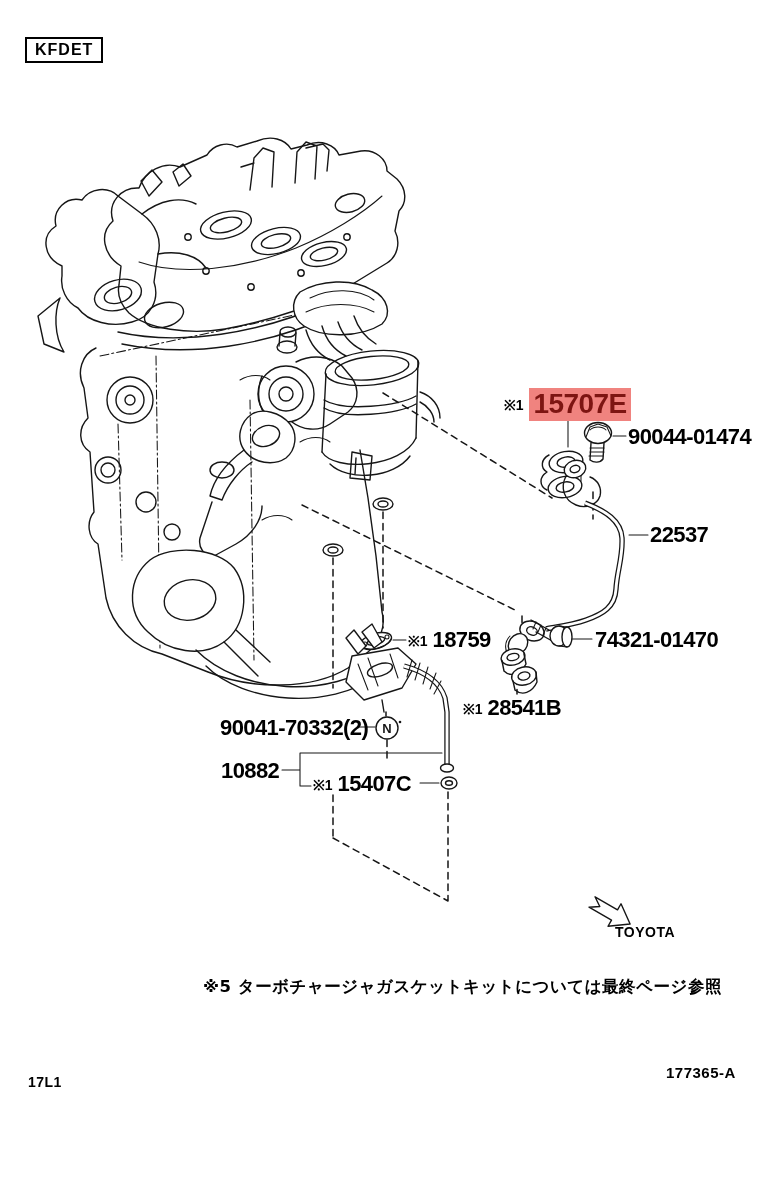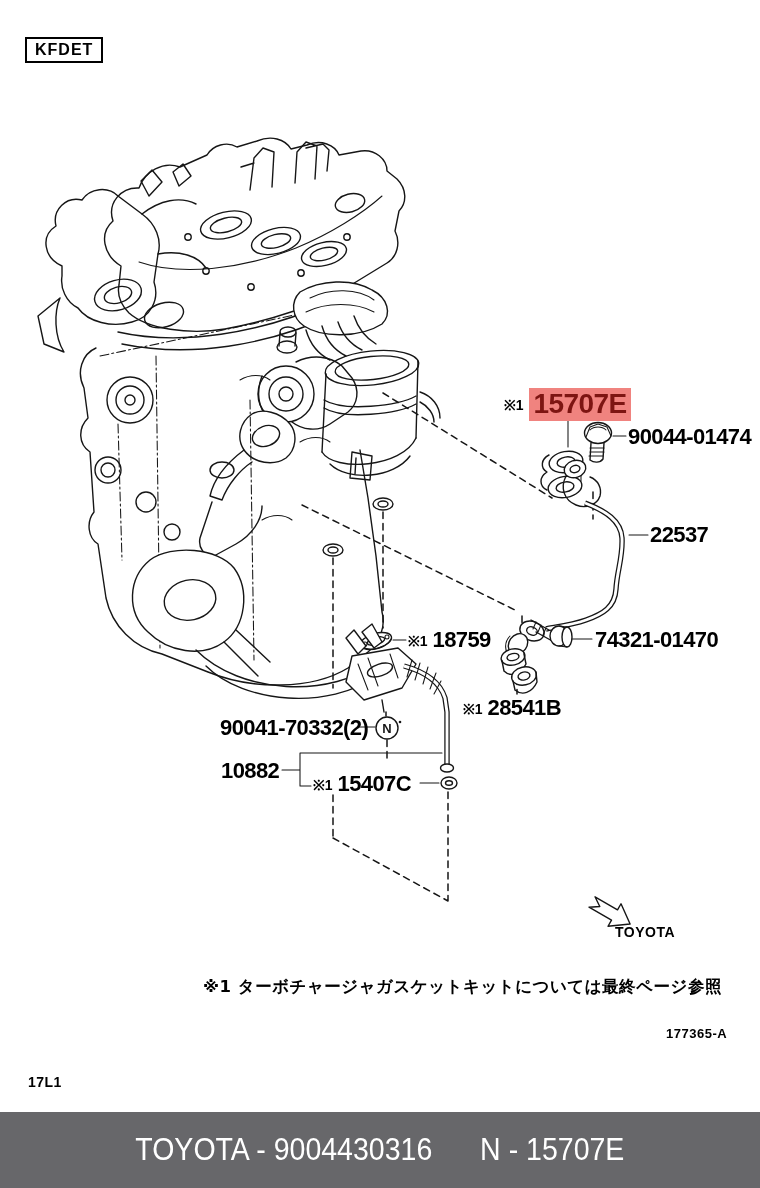--- a/index.html
+++ b/index.html
@@ -17,21 +17,21 @@
   svg .pi{fill:none;stroke:#ffffff;stroke-width:2.9;}
   svg .nut-n{font-family:"Liberation Sans",sans-serif;font-size:13px;font-weight:700;fill:#161616;}
   .plabel{position:absolute;display:flex;align-items:center;gap:5px;white-space:nowrap;}
   .plabel .num{font-weight:700;font-size:22px;letter-spacing:-0.6px;}
   .plabel .pfx{font-weight:700;font-size:14px;letter-spacing:0;}
   .plabel .hl{padding:0 5px 1px 5px;font-size:28px;}
   .front-label{position:absolute;left:615px;top:924px;font-weight:700;font-size:14px;letter-spacing:0.5px;}
   .note{position:absolute;left:203px;top:976px;font-weight:700;font-size:16.5px;letter-spacing:0.5px;
         font-family:"DejaVu Sans","Liberation Sans",sans-serif;}
   .pcode-left{position:absolute;left:28px;top:1074px;font-size:14px;font-weight:600;letter-spacing:0.5px;text-align:right;}
-  .pcode-right{position:absolute;left:666px;top:1026px;font-size:13px;font-weight:600;letter-spacing:0.5px;}
+  .pcode-right{position:absolute;left:666px;top:1064px;font-size:15px;font-weight:600;letter-spacing:0.5px;}
   .footer-bar{position:absolute;left:0;top:1112px;width:760px;height:76px;
         display:flex;align-items:center;justify-content:center;}
   .footer-bar .inner{display:flex;gap:52px;font-size:31px;font-weight:400;transform:scaleX(0.92);}
 </style>
 </head>
 <body>
 
 <div class="page">
 
   <div class="code-box">KFDET</div>
@@ -240,25 +240,19 @@
   <div class="plabel" style="left:221px;top:758px">
     <span class="num">10882</span>
   </div>
   <div class="plabel" style="left:313px;top:771px">
     <span class="pfx">※1</span>
     <span class="num">15407C</span>
   </div>
 
   <div class="front-label">TOYOTA</div>
 
-  <div class="note">※1 ターボチャージャガスケットキットについては最終ページ参照</div>
+  <div class="note">※5 ターボチャージャガスケットキットについては最終ページ参照</div>
 
   <div class="pcode-left">17L1</div>
   <div class="pcode-right">177365-A</div>
 
-  <div class="footer-bar" style="background: rgb(103, 103, 106); color: rgb(255, 255, 255);">
-    <div class="inner">
-      <span>TOYOTA - 9004430316</span>
-      <span>N - 15707E</span>
-    </div>
-  </div>
 
 </div>
 
 </body></html>

